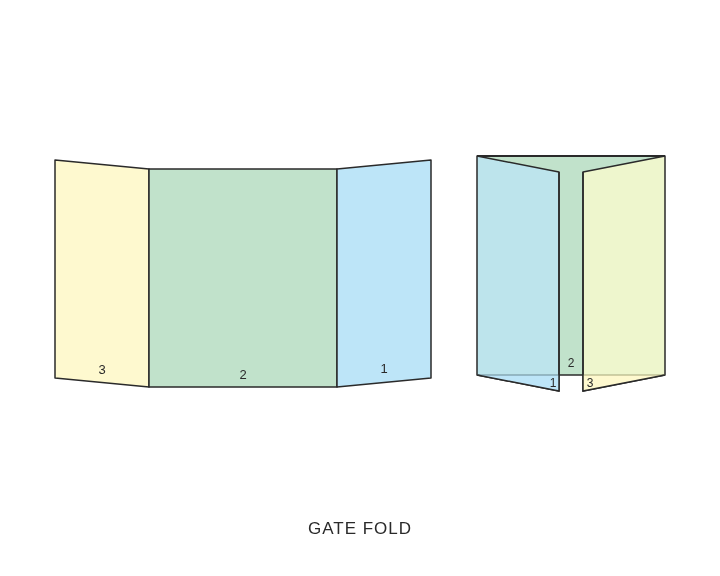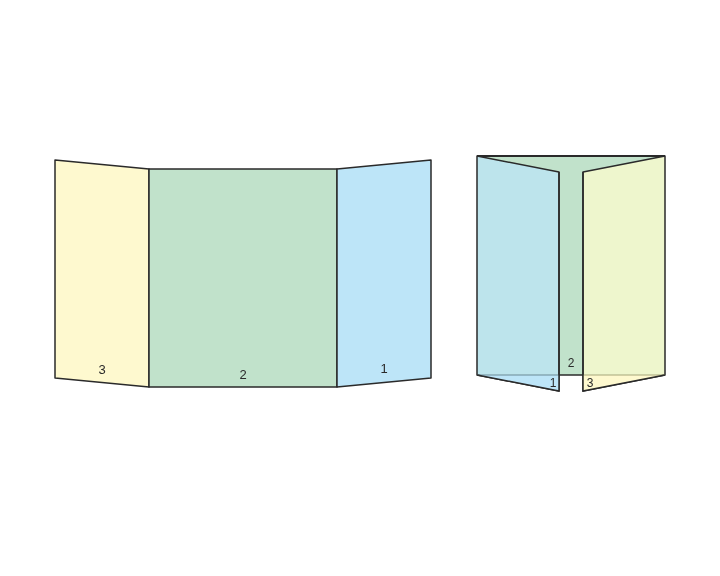--- a/index.html
+++ b/index.html
@@ -42,13 +42,14 @@
       <polygon points="583,375 665,375 583,391" fill="#fef9cf" stroke="none"></polygon>
       <line x1="583" y1="375" x2="665" y2="375" stroke="#a6a67a" stroke-width="1"></line>
       <polyline points="583,172 583,391 665,375" fill="none" stroke="#2a2a2a" stroke-width="1.5"></polyline>
 
       <text class="label" x="553" y="387" text-anchor="middle" style="font-size:12px">1</text>
       <text class="label" x="571" y="367" text-anchor="middle" style="font-size:12px">2</text>
       <text class="label" x="590" y="387" text-anchor="middle" style="font-size:12px">3</text>
     </g>
   </svg>
 
+  <div class="caption">GATE FOLD</div>
 </div>
 
 </body></html>

